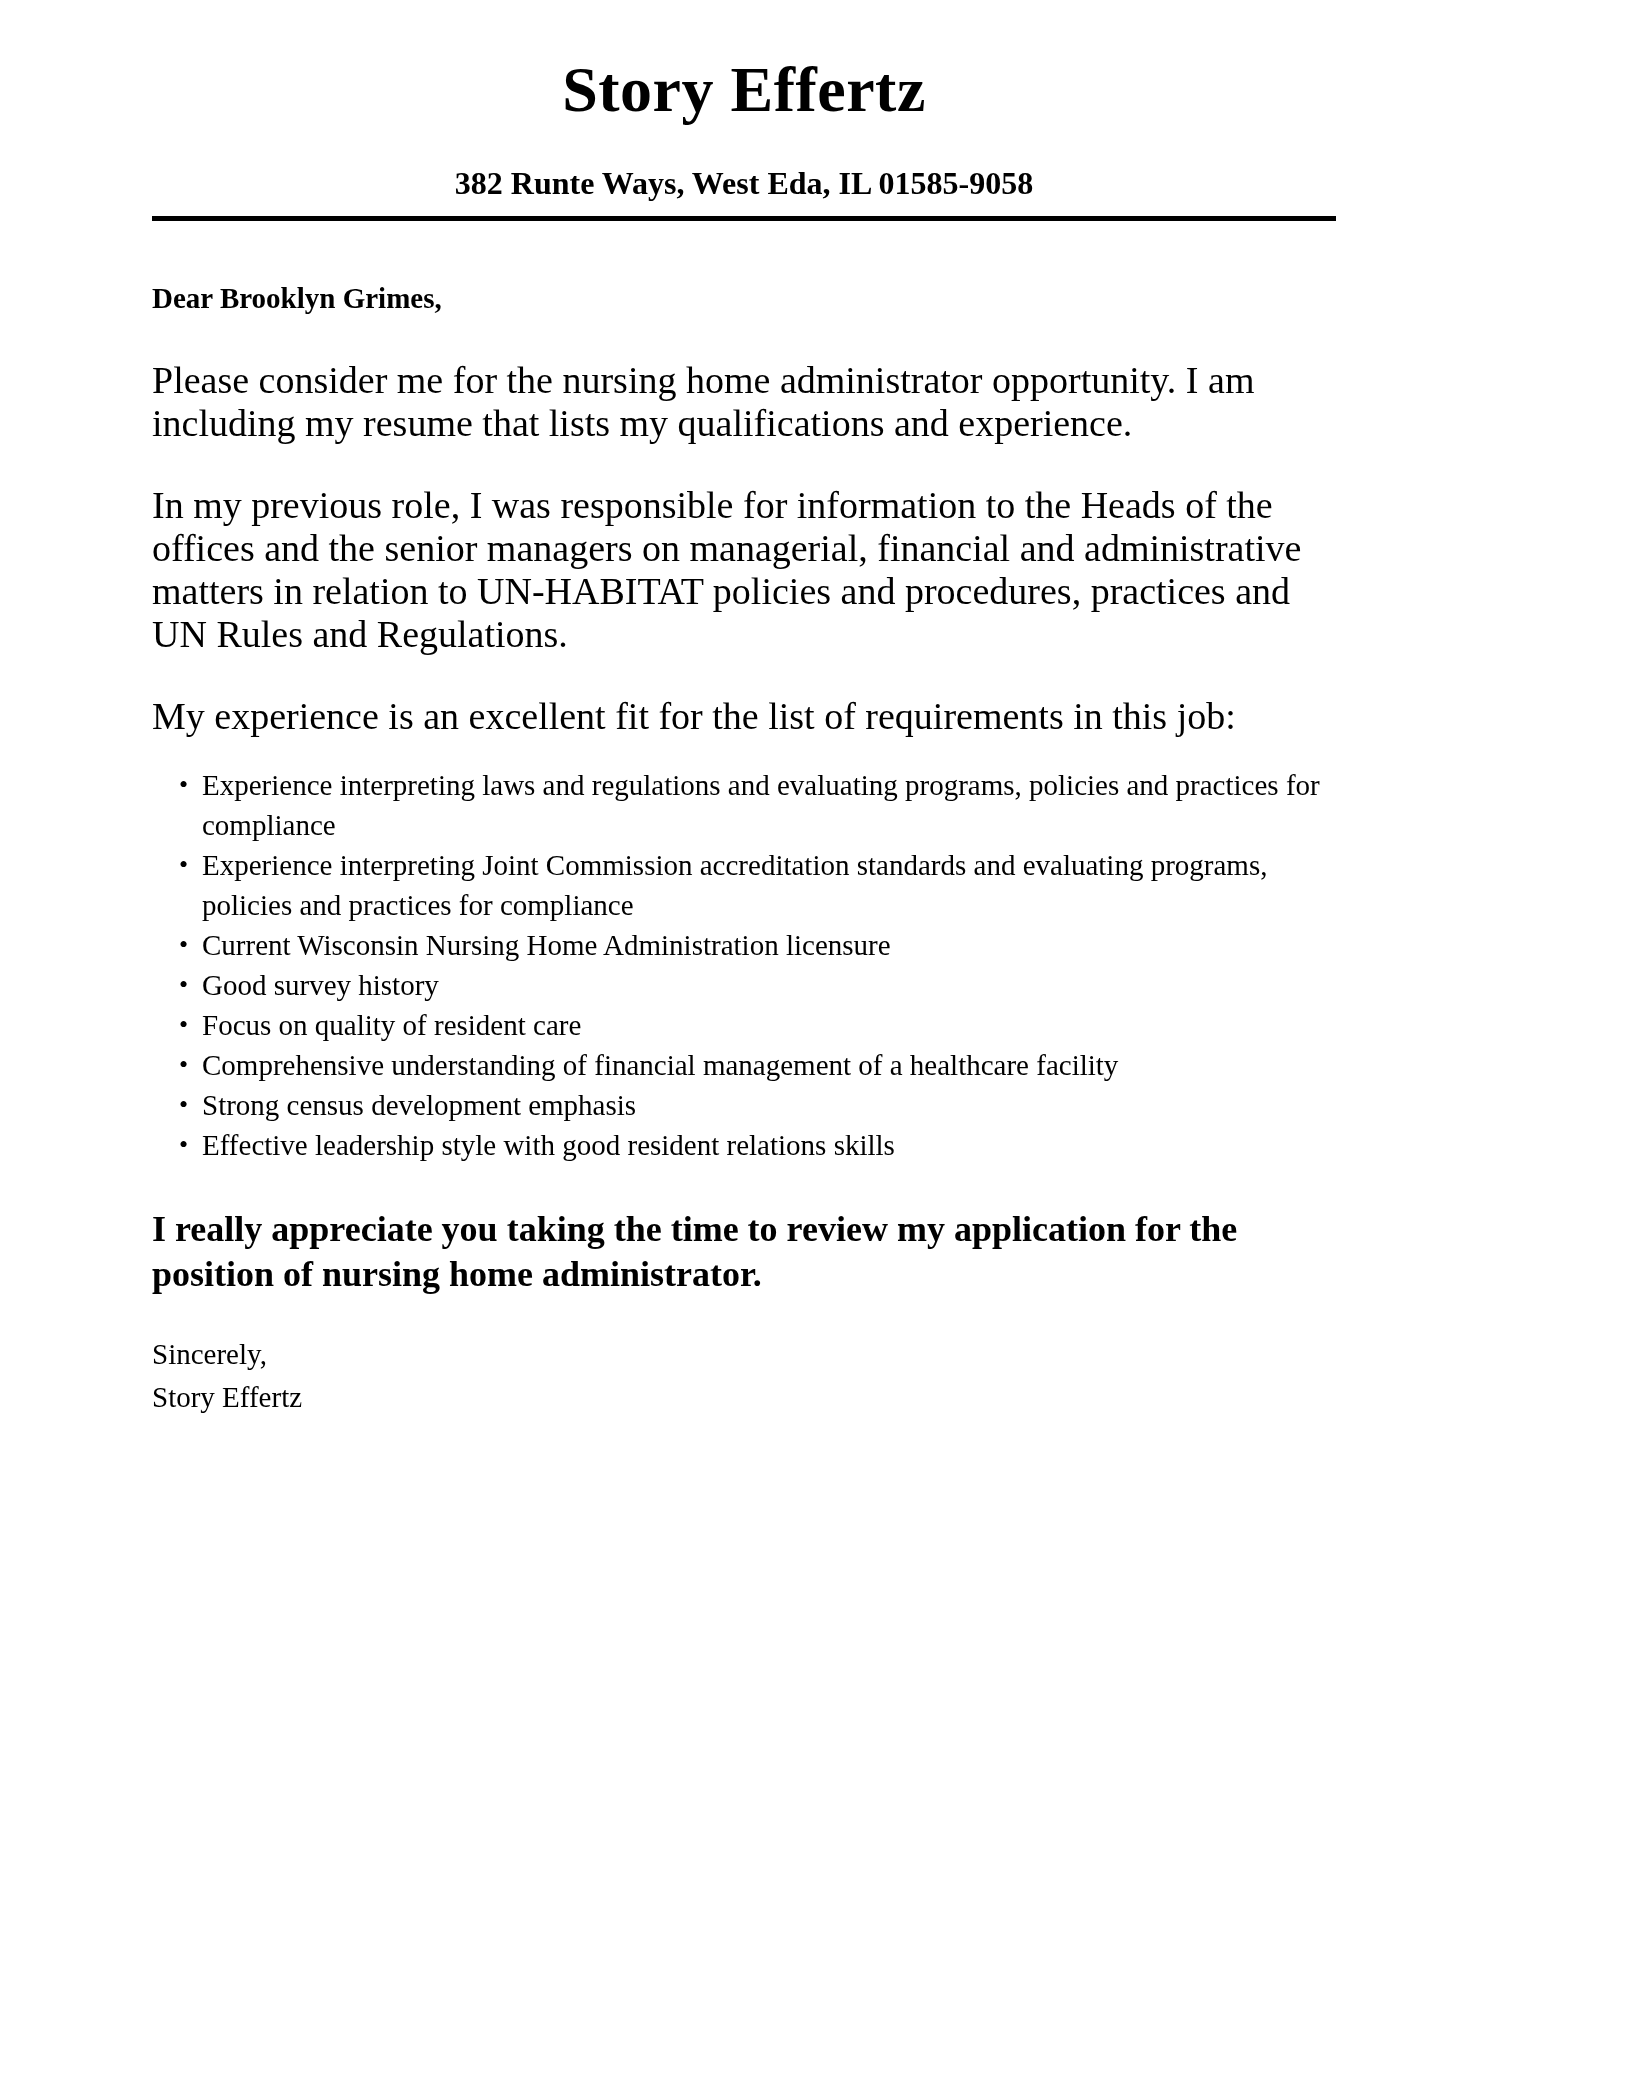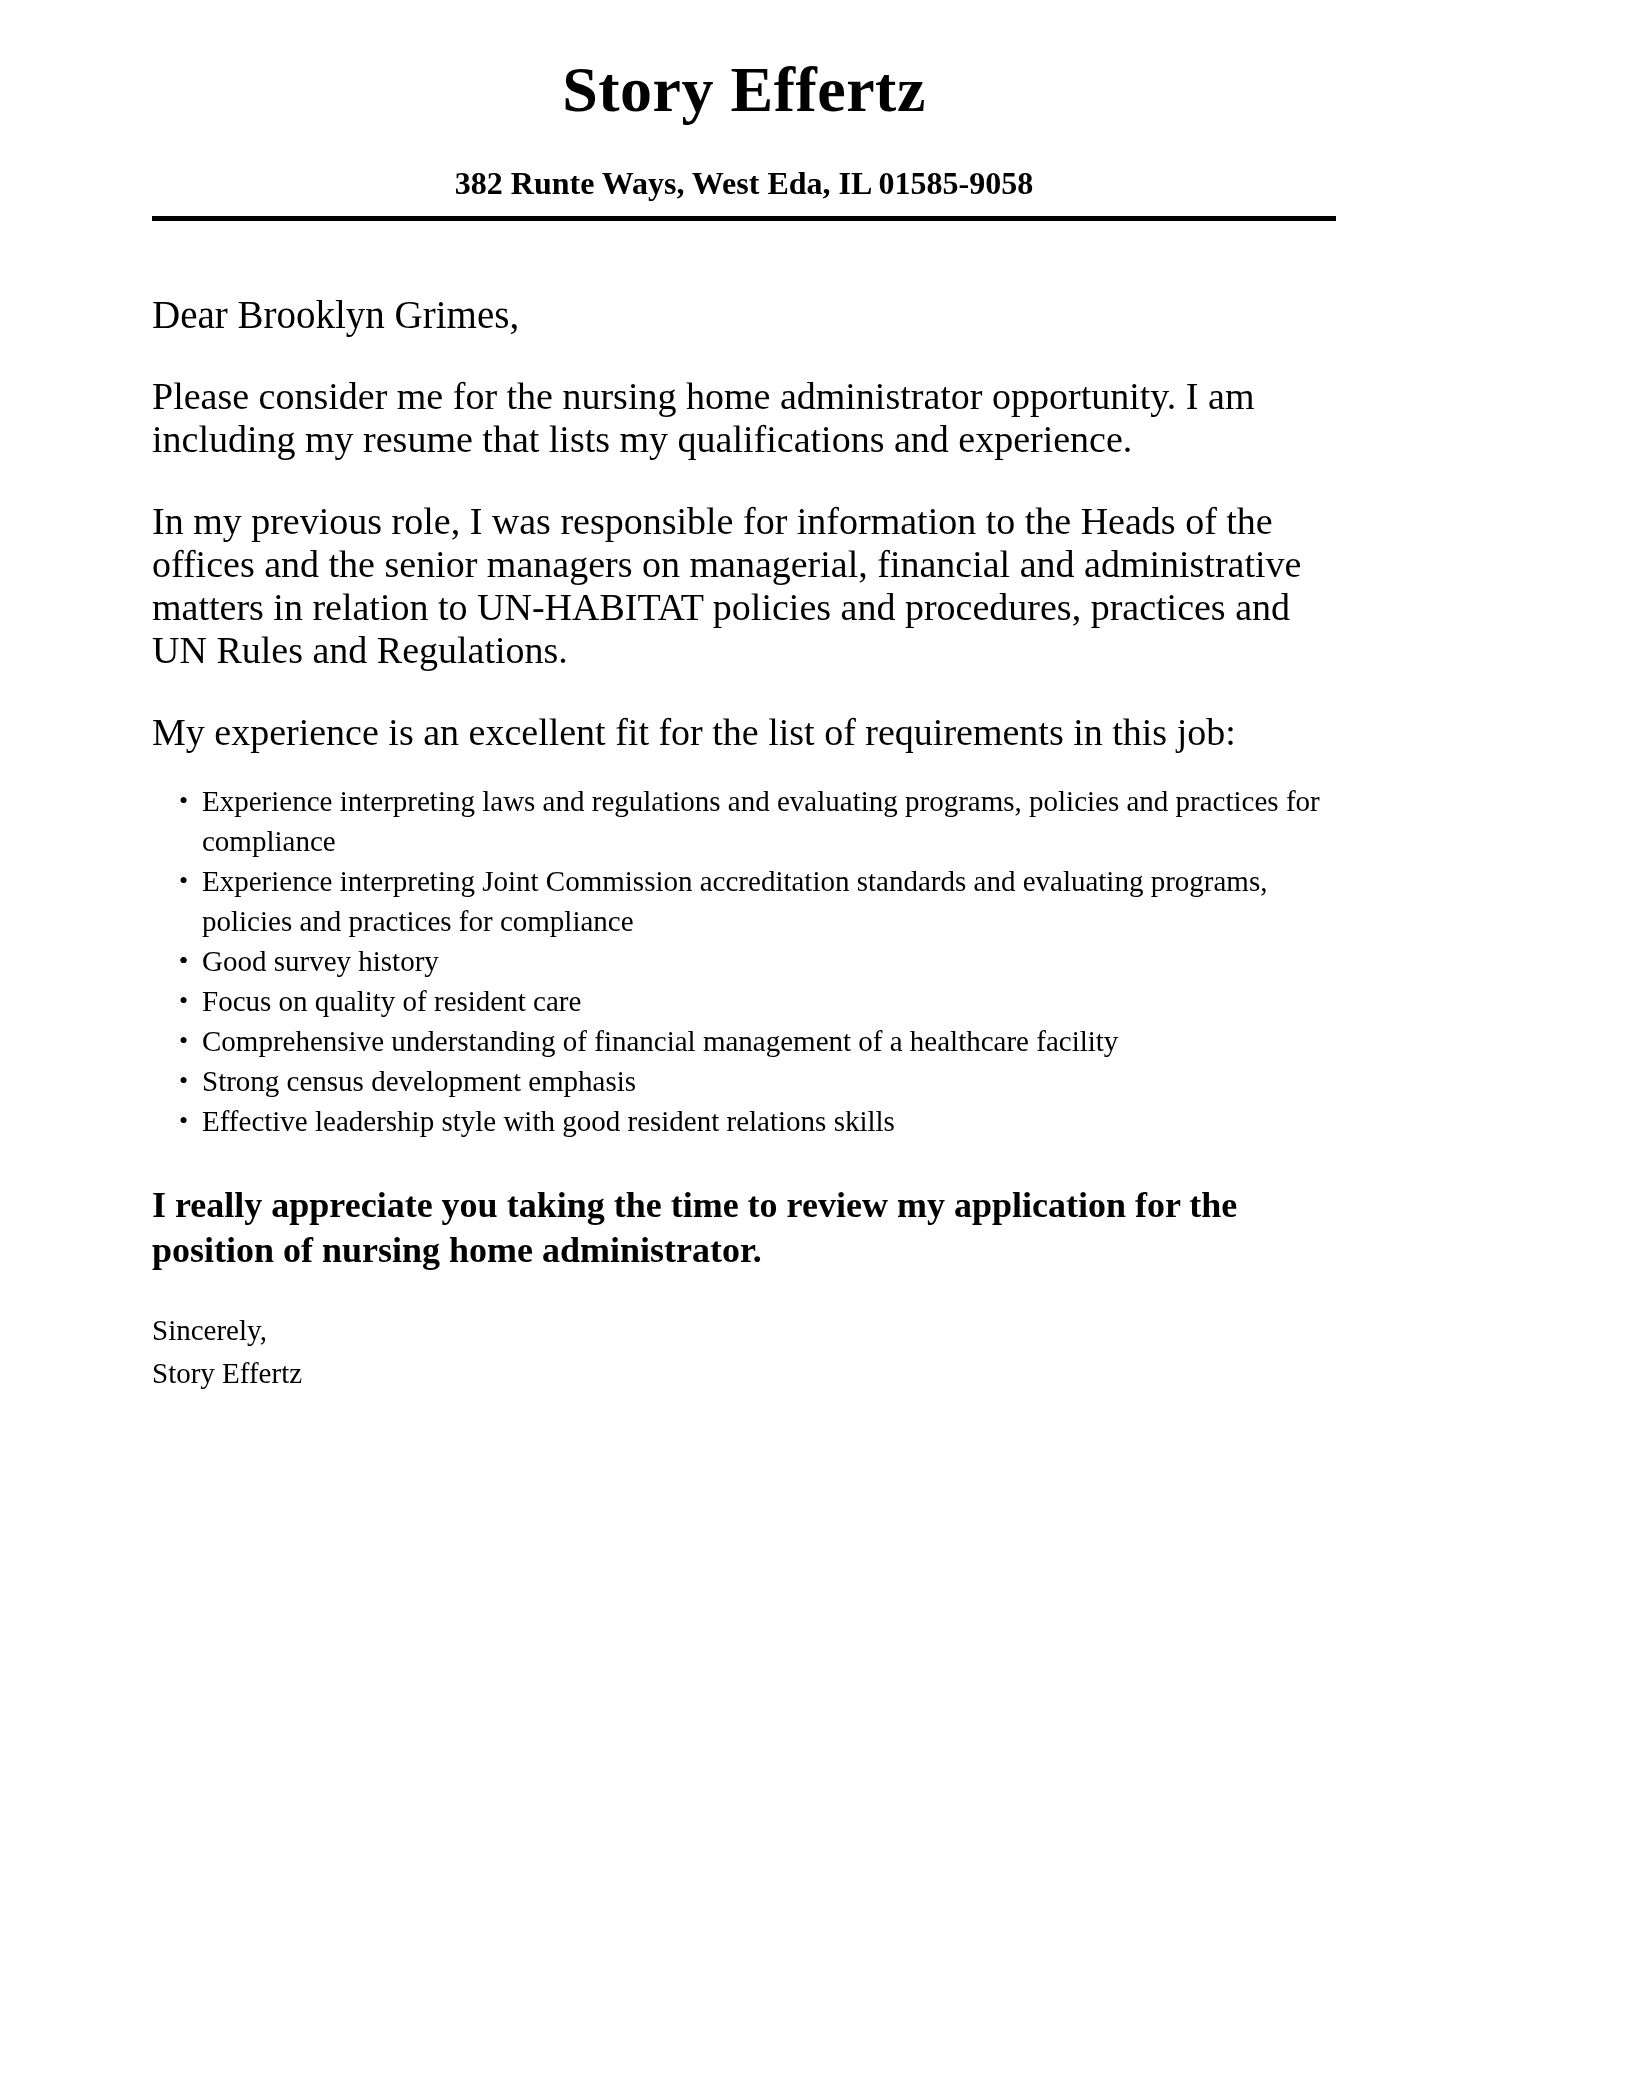--- a/index.html
+++ b/index.html
@@ -37,24 +37,24 @@
     font-weight: 700;
     text-align: center;
   }
   .divider {
     margin-top: 16px;
     height: 5px;
     background: #000000;
     border: none;
   }
   .greeting {
-    margin-top: 72px;
-    font-size: 39px;
+    margin-top: 56px;
+    font-size: 29px;
     line-height: 43px;
-    font-weight: 400;
+    font-weight: 700;
   }
   .para {
     margin-top: 39px;
     margin-bottom: 0;
     font-size: 38px;
     line-height: 43px;
   }
   .req-list {
     margin: 27px 0 0 27px;
     padding: 0;
@@ -109,20 +109,21 @@
       <li>
         <span class="bullet">•</span>
         <span>Experience interpreting laws and regulations and evaluating programs, policies and practices for compliance</span>
       </li>
       <li>
         <span class="bullet">•</span>
         <span>Experience interpreting Joint Commission accreditation standards and evaluating programs, policies and practices for compliance</span>
       </li>
       <li>
         <span class="bullet">•</span>
+        <span>Current Wisconsin Nursing Home Administration licensure</span>
       </li>
       <li>
         <span class="bullet">•</span>
         <span>Good survey history</span>
       </li>
       <li>
         <span class="bullet">•</span>
         <span>Focus on quality of resident care</span>
       </li>
       <li>

